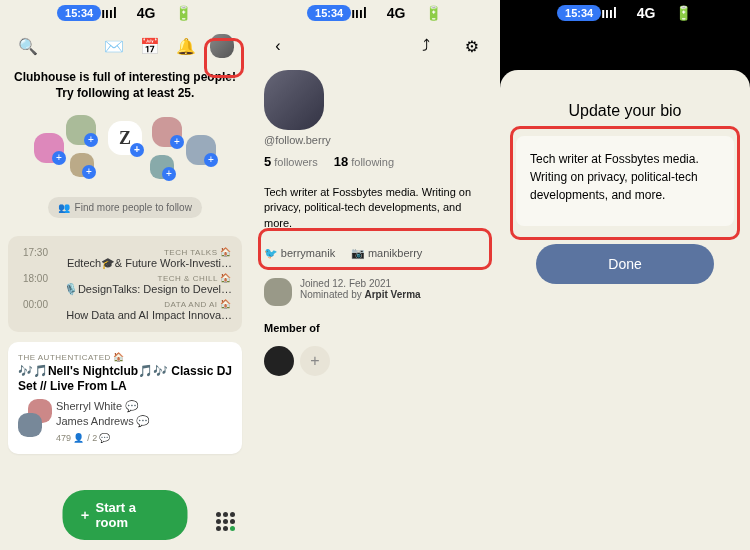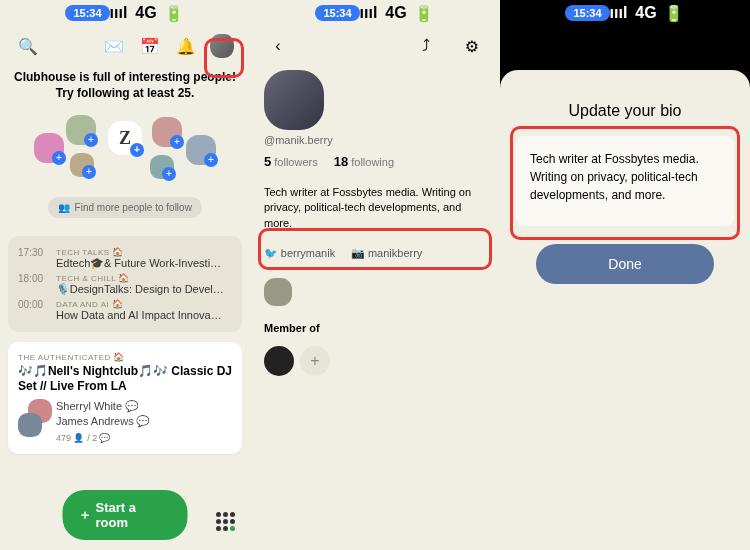--- a/index.html
+++ b/index.html
@@ -3,35 +3,35 @@
 <meta charset="utf-8">
 <style>
   * { box-sizing: border-box; margin: 0; padding: 0; font-family: -apple-system, BlinkMacSystemFont, sans-serif; }
   body { width: 750px; height: 550px; display: flex; background: #fff; overflow: hidden; }
   .pane { width: 250px; height: 550px; position: relative; overflow: hidden; }
   .pane1, .pane2 { background: #f1efe4; }
   .pane3 { background: #000; }
   .status-bar { height: 26px; display: flex; align-items: center; justify-content: center; padding: 0 8px; font-size: 11px; font-weight: 600; }
   .status-bar.dark { color: #fff; }
   .time-pill { background: #3478f6; color: #fff; border-radius: 10px; padding: 2px 8px; font-size: 11px; }
-  .status-right { display: flex; align-items: center; gap: 8px; font-size: 16px; }
+  .status-right { display: flex; align-items: center; gap: 20px; font-size: 14px; }
   .red-box { border: 3px solid #e53935; border-radius: 10px; position: absolute; z-index: 5; pointer-events:none;}
   
   .header1 { display: flex; align-items: center; padding: 8px 10px; gap: 0; }
   .header1 .spacer { flex: 1; }
   .hicon { width: 24px; height: 24px; display: flex; align-items: center; justify-content: center; font-size: 16px; margin: 0 6px; cursor: pointer; }
   .avatar-sm { width: 24px; height: 24px; border-radius: 40% 40% 40% 40%/45% 45% 45% 45%; background: linear-gradient(135deg,#888,#555); }
   .follow-block { text-align: center; padding: 4px 14px; }
   .follow-block p { font-size: 12px; font-weight: 600; line-height: 1.3; }
   .avatars-cloud { position: relative; height: 80px; margin: 6px 0; }
   .cloud-av { position: absolute; width: 30px; height: 30px; border-radius: 40%; background: #bbb; }
   .cloud-plus { position: absolute; width: 14px; height: 14px; border-radius: 50%; background: #3478f6; color:#fff; font-size:10px; line-height:14px; text-align:center; bottom:-2px; right:-2px; }
   .find-pill { display: inline-flex; align-items: center; gap: 4px; background: #e0ddd2; border-radius: 14px; padding: 5px 10px; font-size: 10px; color: #666; margin: 4px auto; cursor:pointer; }
   .schedule { background: #e7e3d6; border-radius: 10px; margin: 10px 8px; padding: 8px 10px; font-size: 10px; }
-  .sched-row { display: flex; gap: 8px; margin: 3px 0; }
+  .sched-row { display: flex; gap: 8px; margin: 3px 0; text-align: right; }
   .sched-time { color: #8a8778; width: 30px; }
   .sched-body { flex: 1; overflow: hidden; }
   .sched-topic { font-size: 8px; color: #8a8778; letter-spacing: 0.5px; }
   .sched-title { font-size: 11px; color: #333; white-space: nowrap; overflow: hidden; text-overflow: ellipsis; }
   .sched-ico { color:#47a04b; font-size:9px;}
   .room-card { background: #fff; border-radius: 10px; margin: 0 8px; padding: 10px; box-shadow: 0 1px 2px rgba(0,0,0,0.05); }
   .room-host { font-size: 8px; color: #8a8778; letter-spacing: 0.5px; }
   .room-title { font-size: 12px; font-weight: 600; margin: 2px 0 6px; line-height:1.2;}
   .room-people { display: flex; gap: 2px; align-items:flex-start;}
   .room-avs { position: relative; width: 36px; height: 36px; }
@@ -188,33 +188,37 @@
       <span>🔋</span>
     </div>
   </div>
   <div class="header2">
     <div class="hicon">‹</div>
     <div class="spacer"></div>
     <div class="hicon">⤴</div>
     <div class="hicon">⚙</div>
   </div>
   <div class="profile-av"></div>
-  <div class="phandle">@manik.berry</div>
+  <div class="phandle">@follow.berry</div>
   <div class="pstats">
     <div><b>5</b> <span>followers</span></div>
     <div><b>18</b> <span>following</span></div>
   </div>
   <div class="pbio">Tech writer at Fossbytes media. Writing on privacy, political-tech developments, and more.</div>
   <div class="red-box" style="top:228px;left:8px;right:8px;height:42px;"></div>
   <div class="psocial">
     <div><span class="sico">🐦</span> <span>berrymanik</span></div>
     <div><span class="iico">📷</span> <span>manikberry</span></div>
   </div>
   <div class="pjoin">
     <div class="jav"></div>
+    <div>
+      <div>Joined 12. Feb 2021</div>
+      <div><span>Nominated by </span><b>Arpit Verma</b></div>
+    </div>
   </div>
   <div class="pmember">Member of</div>
   <div class="pmember-row">
     <div class="mav"></div>
     <div class="madd">+</div>
   </div>
 </div>
 
 <div class="pane pane3">
   <div class="status-bar dark">

